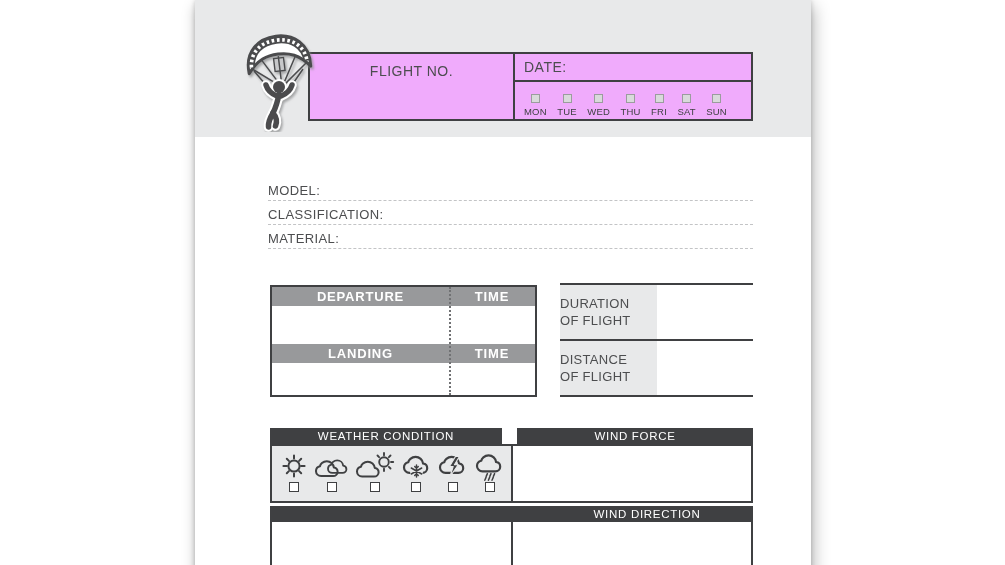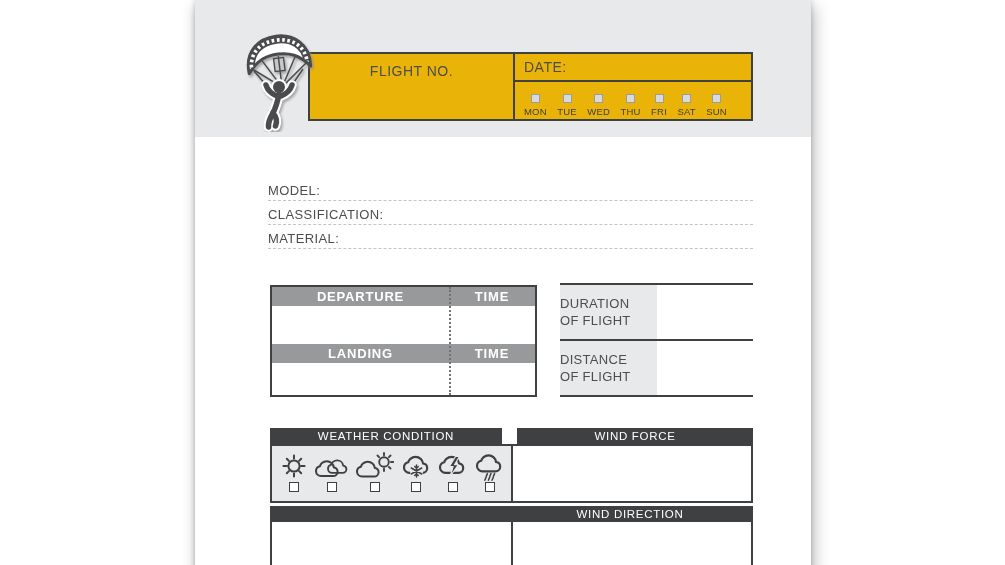--- a/index.html
+++ b/index.html
@@ -12,21 +12,21 @@
   *{margin:0;padding:0;box-sizing:border-box;}
   html,body{width:1005px;height:565px;overflow:hidden;background:#fff;
     font-family:"Liberation Sans","DejaVu Sans",sans-serif;}
   .stage{position:relative;width:1005px;height:565px;background:#fff;overflow:hidden;}
 
   .paper{position:absolute;left:195px;top:0;width:616px;height:600px;background:var(--paper);
     box-shadow:0 0 5px rgba(0,0,0,.18), 8px 0 16px -6px rgba(0,0,0,.30), -6px 0 12px -6px rgba(0,0,0,.25);}
   .topband{position:absolute;left:0;top:0;width:616px;height:137px;background:var(--panel-gray);}
 
   
-  .headerbox{position:absolute;left:113px;top:52px;width:445px;height:69px;background:#eab308;
+  .headerbox{position:absolute;left:113px;top:52px;width:445px;height:69px;background:#f0abfc;
     border:2px solid var(--dark);display:flex;}
   .flight-cell{width:205px;border-right:2px solid var(--dark);display:flex;justify-content:center;
     padding-top:9px;}
   .hdr-label{font-size:14px;letter-spacing:.5px;color:var(--text-gray);}
   .date-cell{flex:1;display:flex;flex-direction:column;}
   .date-row{height:28px;border-bottom:2px solid var(--dark);display:flex;align-items:center;padding-left:9px;}
   .days-row{flex:1;display:flex;align-items:flex-end;justify-content:space-between;padding:0 24px 2px 9px;}
   .day{display:flex;flex-direction:column;align-items:center;gap:3px;}
   .day-cb{width:9px;height:9px;border:1px solid #9b9c9e;background:#d9dadb;display:block;}
   .day-label{font-size:9.5px;letter-spacing:.2px;color:var(--dark);}
@@ -70,21 +70,21 @@
   .w-head.l{width:232px;}
   .w-gap{width:15px;}
   .w-head.r{flex:1;}
   .w-row1{display:flex;height:59px;}
   .w-icons{width:243px;background:var(--panel-gray);border:2px solid var(--dark);
     display:flex;justify-content:space-around;align-items:flex-start;padding:5px 3px 0 3px;}
   .w-force-box{width:240px;background:#fff;border:2px solid var(--dark);border-left:none;}
   .w-item{display:flex;flex-direction:column;align-items:center;gap:1px;}
   .w-cb{width:10px;height:10px;border:1.6px solid var(--dark);background:#fff;display:block;}
   .w-dirbar{position:relative;margin-top:3px;height:16px;background:var(--dark);}
-  .w-dirbar span{position:absolute;left:240px;width:240px;color:#fff;font-size:11.5px;letter-spacing:.7px;
+  .w-dirbar span{position:absolute;left:257px;width:240px;color:#fff;font-size:11.5px;letter-spacing:.7px;
     text-align:center;line-height:16px;}
   .w-row2{display:flex;height:84px;}
   .w-note-box{width:243px;background:#fff;border:2px solid var(--dark);border-top:none;}
   .w-dir-box{width:240px;background:#fff;border:2px solid var(--dark);border-top:none;border-left:none;}
 
   svg{display:block;}
   .icon-stroke{stroke:var(--dark);fill:none;stroke-linecap:round;stroke-linejoin:round;}
 </style>
 </head>
 <body>

